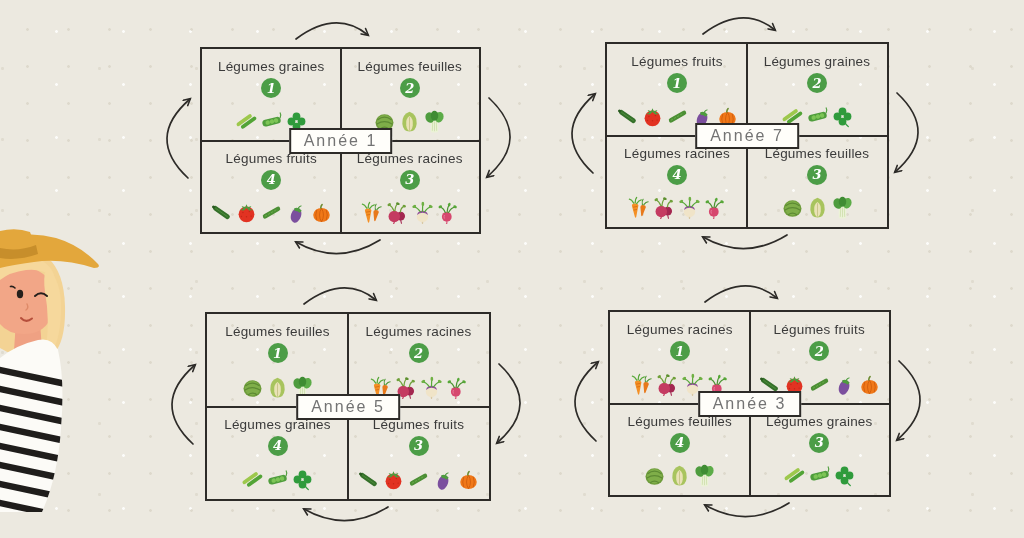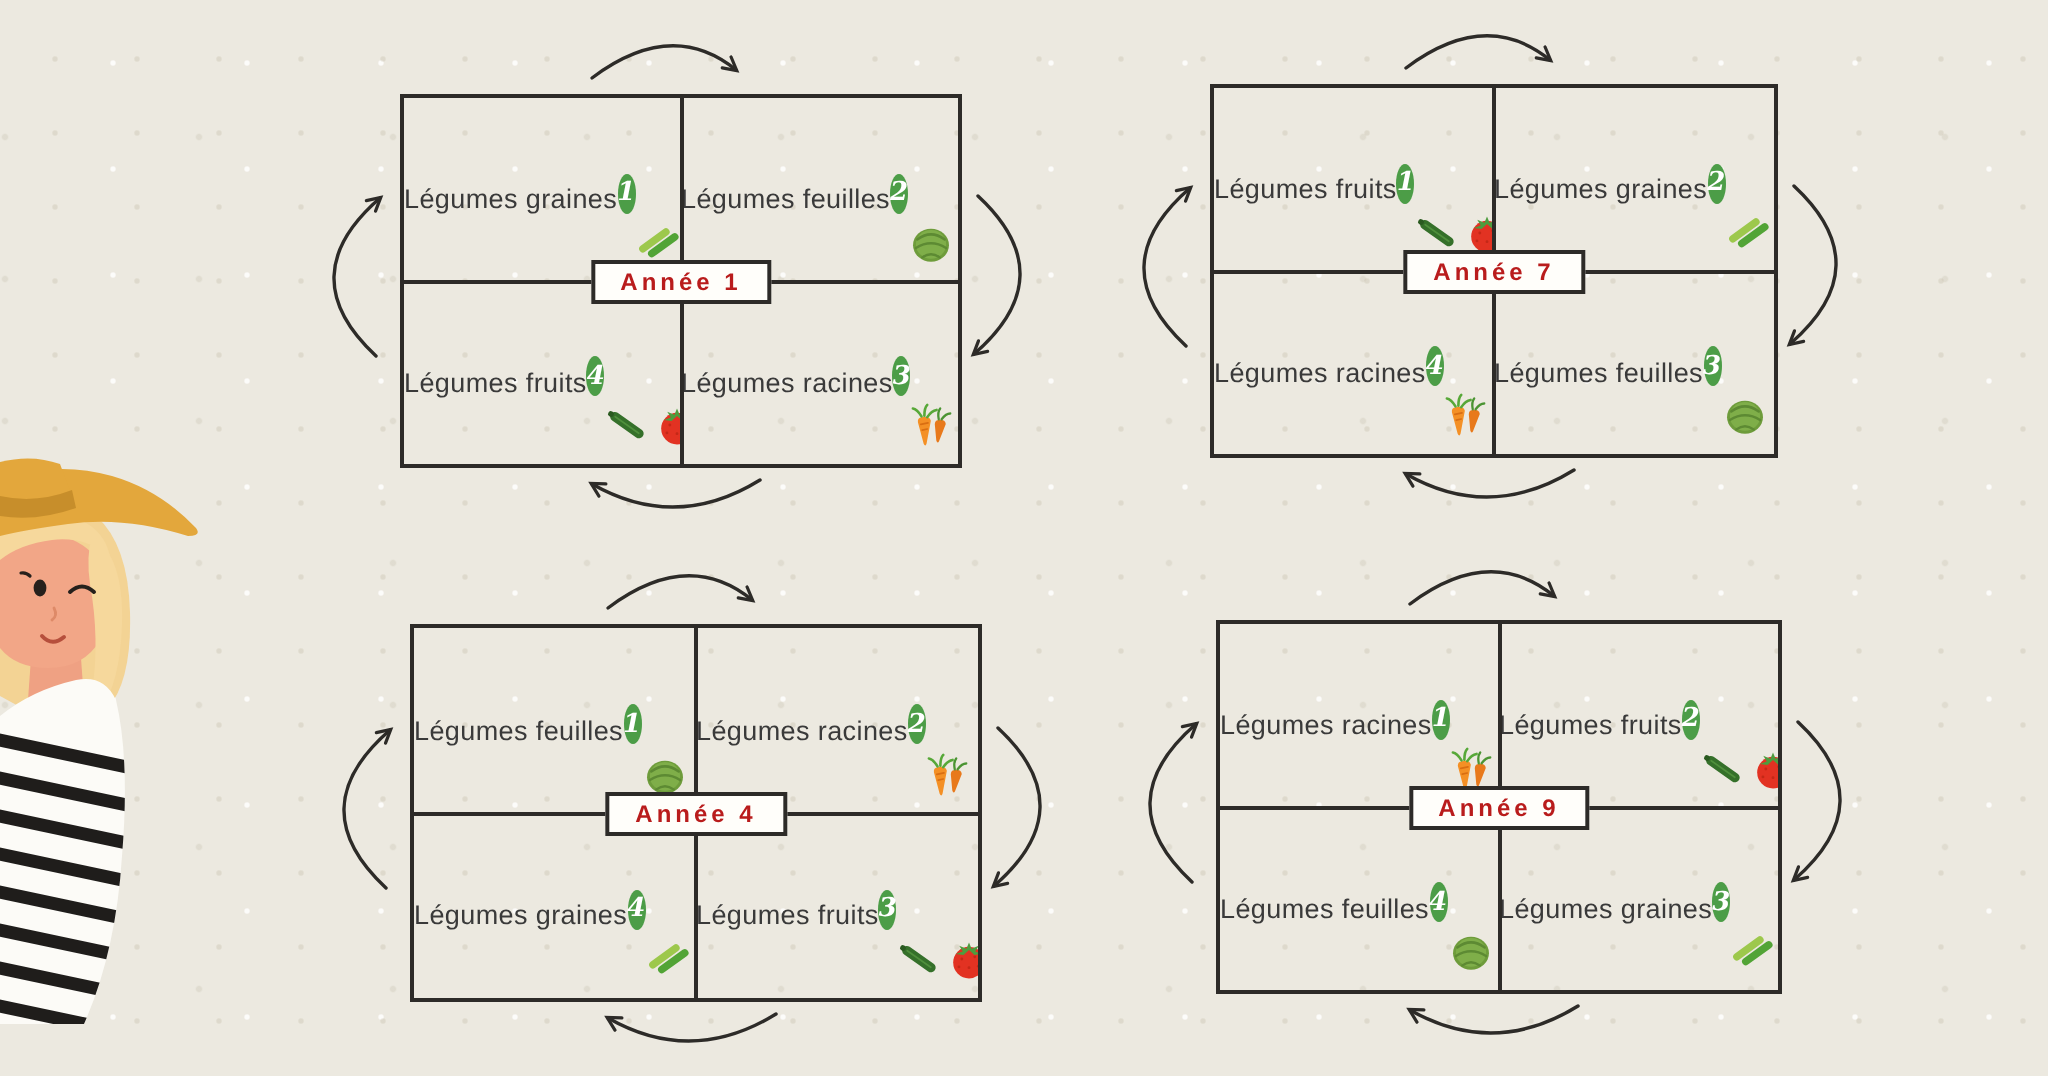--- a/index.html
+++ b/index.html
@@ -18,35 +18,35 @@
   .panel{
     position:absolute;border:2px solid var(--line,#2d2b28);z-index:1;
     display:grid;grid-template-columns:1fr 1fr;grid-template-rows:1fr 1fr;
   }
   #p1{left:200px;top:47px;width:277px;height:183px;}
   #p2{left:605px;top:42px;width:280px;height:183px;}
   #p3{left:205px;top:312px;width:282px;height:185px;}
   #p4{left:608px;top:310px;width:279px;height:183px;}
   .divider-h{position:absolute;left:0;right:0;top:50%;height:2px;margin-top:-1px;background:var(--line,#2d2b28);}
   .divider-v{position:absolute;top:0;bottom:0;left:50%;width:2px;margin-left:-1px;background:var(--line,#2d2b28);}
-  .quad{display:flex;flex-direction:row;align-items:center;overflow:hidden;}
+  .quad{display:flex;flex-direction:column;align-items:center;overflow:hidden;}
   .quad-title{margin-top:10px;font-size:13.5px;letter-spacing:.2px;color:var(--text,#3a3a3a);white-space:nowrap;}
   .badge{
     margin-top:4px;width:20px;height:20px;border-radius:50%;
     background:var(--badge,#4c9d47);color:#fff;
     font:italic bold 13px "DejaVu Serif",serif;
     display:flex;align-items:center;justify-content:center;
   }
   .veg-row{margin-top:auto;margin-bottom:8px;display:flex;align-items:flex-end;gap:2px;}
   .veg{width:23px;height:23px;display:block;}
   .year-label{
     position:absolute;left:50%;top:50%;transform:translate(-50%,-50%);z-index:3;
     background:var(--label-bg,#fffefa);border:2px solid var(--line,#2d2b28);
-    padding:2px 13px;font-weight:bold;font-size:12px;letter-spacing:2px;
-    color:#b91c1c;white-space:nowrap;
+    padding:2px 13px;font-weight:normal;font-size:16px;letter-spacing:2px;
+    color:#737373;white-space:nowrap;
   }
   .character{position:absolute;left:0;top:228px;z-index:2;}
   .defs-store{position:absolute;width:0;height:0;overflow:hidden;}
 </style>
 </head>
 <body>
 
 <div class="stage">
 
   <svg class="defs-store" aria-hidden="true">
@@ -408,21 +408,21 @@
           <svg class="veg veg-eggplant" viewBox="0 0 32 32">
             <use href="#sym-eggplant"></use>
           </svg>
           <svg class="veg veg-pumpkin" viewBox="0 0 32 32">
             <use href="#sym-pumpkin"></use>
           </svg>
         </div>
     </div>
     <div class="divider-h"></div>
     <div class="divider-v"></div>
-    <div class="year-label">Année 4</div>
+    <div class="year-label">Année 5</div>
   </section>
 
   <section class="panel" id="p4">
     <div class="quad">
       <div class="quad-title">Légumes racines</div>
       <div class="badge">1</div>
       <div class="veg-row">
           <svg class="veg veg-carrots" viewBox="0 0 32 32">
             <use href="#sym-carrots"></use>
           </svg>
@@ -483,21 +483,21 @@
           <svg class="veg veg-pea-pod" viewBox="0 0 32 32">
             <use href="#sym-pea-pod"></use>
           </svg>
           <svg class="veg veg-clover" viewBox="0 0 32 32">
             <use href="#sym-clover"></use>
           </svg>
         </div>
     </div>
     <div class="divider-h"></div>
     <div class="divider-v"></div>
-    <div class="year-label">Année 9</div>
+    <div class="year-label">Année 3</div>
   </section>
 
   <svg class="character" viewBox="0 0 100 284" width="100" height="284">
     <path d="M0,30 Q26,14 48,30 Q64,44 65,78 Q66,112 54,126 Q40,136 22,132 L0,120 Z" fill="#F3D394"></path>
     <path d="M16,94 L40,94 L42,122 L14,122 Z" fill="#EFA183"></path>
     <path d="M0,40 Q4,38 14,38 Q44,38 52,58 Q58,76 50,92 Q42,106 24,106 Q8,106 0,96 Z" fill="#F2A687"></path>
     <path d="M0,34 Q20,24 40,32 Q52,37 55,50 Q42,40 26,42 Q10,44 0,52 Z" fill="#F6D89C"></path>
     <path d="M46,40 Q62,50 61,84 Q60,114 50,127 Q45,130 46,118 Q50,92 45,64 Q43,50 46,40 Z" fill="#F6D89C"></path>
     <path d="M0,12 Q28,2 56,10 Q80,17 98,36 Q101,40 94,40 Q62,30 34,34 Q12,37 0,40 Z" fill="#E3A73C"></path>
     <path d="M0,3 Q16,-1 30,4 L36,20 Q18,27 0,25 Z" fill="#E3A73C"></path>

